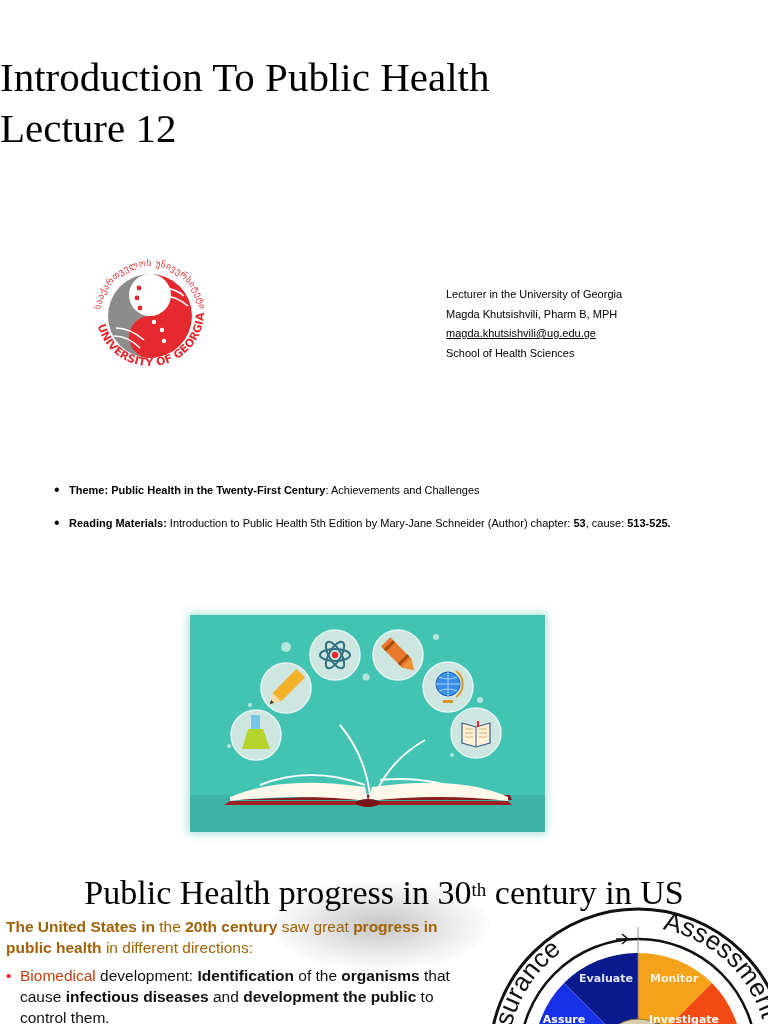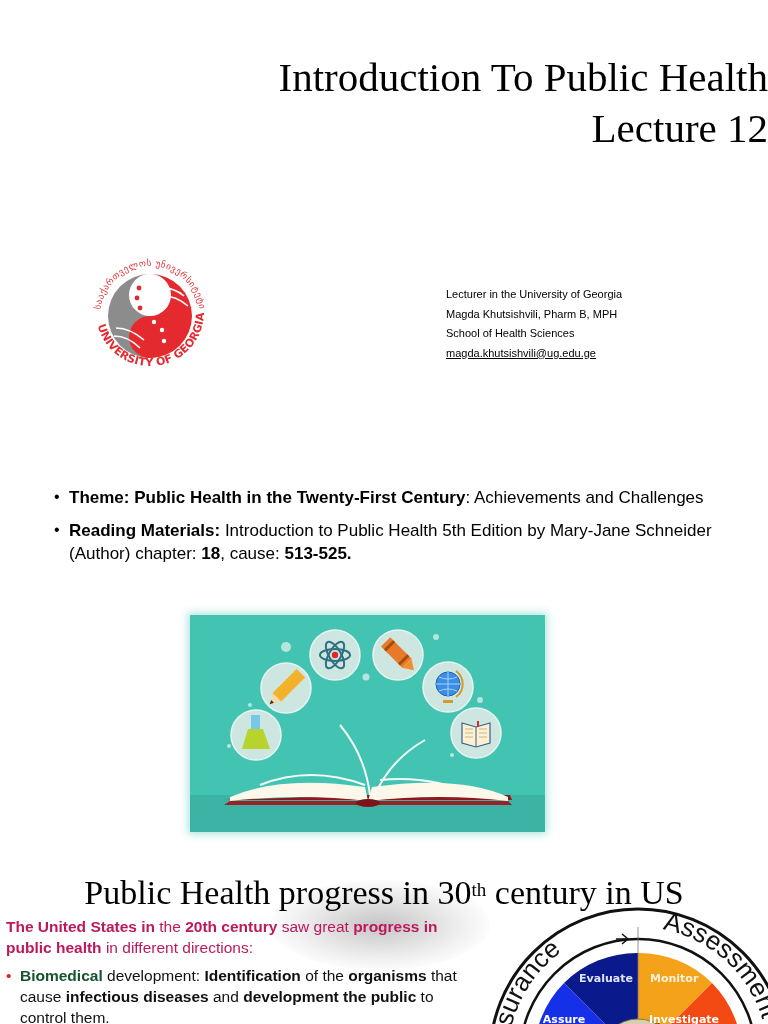--- a/index.html
+++ b/index.html
@@ -2,42 +2,42 @@
 <html><head>
 <meta charset="utf-8">
 <style>
   html, body { margin:0; padding:0; background:#ffffff; }
   body { width:768px; height:1024px; position:relative; overflow:hidden; font-family:"Liberation Sans", sans-serif; color:#000; }
   .slide { position:absolute; left:0; width:768px; background:#fff; }
   .serif { font-family:"Liberation Serif", "DejaVu Serif", serif; }
 
   
   #s1 { top:0; height:455px; }
-  .title1 { position:absolute; top:52px; left:0; width:768px; text-align:right; font-size:41px; line-height:51px; font-weight:normal; }
+  .title1 { position:absolute; top:52px; left:0; width:768px; text-align:left; font-size:41px; line-height:51px; font-weight:normal; }
   .logo { position:absolute; left:86px; top:252px; width:128px; height:128px; }
   .author { position:absolute; left:446px; top:285px; font-size:11px; line-height:19.5px; font-family:"Liberation Sans", sans-serif; }
   .author a { color:#000; text-decoration:underline; }
 
   
   #s2 { top:455px; height:400px; }
-  .bullets { position:absolute; left:54px; top:31px; width:660px; margin:0; padding:0; list-style:none; font-size:17px; line-height:23px; }
+  .bullets { position:absolute; left:54px; top:24px; width:660px; margin:0; padding:0; list-style:none; font-size:11px; line-height:23px; }
   .bullets li { position:relative; padding-left:15px; margin-bottom:10px; }
   .bullets li::before { content:"•"; position:absolute; left:0; top:-1px; font-size:16px; }
   .illus { position:absolute; left:190px; top:160px; width:355px; height:217px; background:#43c4b3; box-shadow:0 0 8px 2px rgba(67,196,179,0.45); overflow:hidden; }
 
   
   #s3 { top:855px; height:169px; }
   .title3 { position:absolute; top:18px; left:0; width:768px; text-align:center; font-size:34px; line-height:40px; z-index:2; }
   .title3 sup { font-size:19px; vertical-align:top; position:relative; top:-3px;text-align:right; }
   .shadow-blob { position:absolute; left:270px; top:25px; width:220px; height:90px; border-radius:50%; background:radial-gradient(ellipse at center, rgba(150,150,150,0.55) 0%, rgba(200,200,200,0.25) 55%, rgba(255,255,255,0) 75%); z-index:1; }
-  .intro { position:absolute; left:6px; top:61px; width:470px; font-size:15.5px; line-height:21px; z-index:3; font-family:"Liberation Sans", sans-serif; color:#be185d; }
+  .intro { position:absolute; left:6px; top:61px; width:470px; font-size:15.5px; line-height:21px; z-index:3; font-family:"Liberation Sans", sans-serif; color:#a16207; }
   .s3list { position:absolute; left:6px; top:110px; width:475px; margin:0; padding:0; list-style:none; font-size:15.5px; line-height:21px; z-index:3; color:#111; }
   .s3list li { position:relative; padding-left:14px; }
   .s3list li::before { content:"•"; position:absolute; left:0; color:#e3232b; }
-  .red { color:#14532d; font-weight:bold;text-align:center; }
+  .red { color:#c2410c; font-weight:normal;text-align:center; }
   .wheel { position:absolute; left:488px; top:52px; width:300px; height:300px; z-index:2; }
 </style>
 </head>
 <body>
 
 <div class="slide" id="s1">
   <div class="title1 serif">
     <div>Introduction To Public Health</div>
     <div>Lecture 12</div>
   </div>
@@ -73,29 +73,29 @@
         <circle cx="68" cy="70" r="2.2"></circle>
           <circle cx="76" cy="78" r="2.2"></circle>
           <circle cx="78" cy="89" r="2.2"></circle>
       </g>
     </svg>
   </div>
 
   <div class="author">
     <div>Lecturer in the University of Georgia</div>
     <div>Magda Khutsishvili, Pharm B, MPH</div>
+    <div><a>magda.khutsishvili@ug.edu.ge</a></div>
     <div>School of Health Sciences</div>
-    <div><a>magda.khutsishvili@ug.edu.ge</a></div>
   </div>
 </div>
 
 <div class="slide" id="s2">
   <ul class="bullets">
     <li><b>Theme: Public Health in the Twenty-First Century</b><span>: Achievements and Challenges</span></li>
-    <li><b>Reading Materials:</b><span> Introduction to Public Health 5th Edition by Mary-Jane Schneider (Author) chapter: </span><b>18</b><span>, cause: </span><b>513-525.</b></li>
+    <li><b>Reading Materials:</b><span> Introduction to Public Health 5th Edition by Mary-Jane Schneider (Author) chapter: </span><b>53</b><span>, cause: </span><b>513-525.</b></li>
   </ul>
 
   <div class="illus">
     <svg width="355" height="217" viewBox="0 0 355 217">
       <rect width="355" height="217" fill="#43c4b3"></rect>
       <rect y="180" width="355" height="37" fill="#3bb3a5"></rect>
 
       <g fill="#c8ece6" opacity="0.85">
         <circle cx="96" cy="32" r="5"></circle>
           <circle cx="176" cy="62" r="3.5"></circle>

